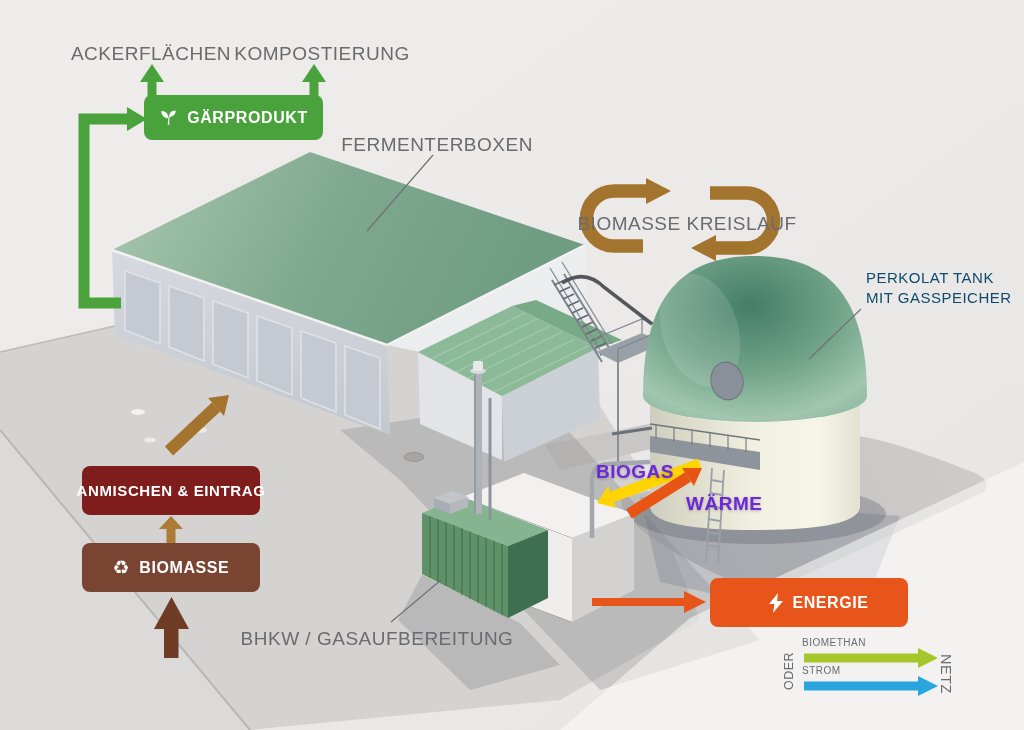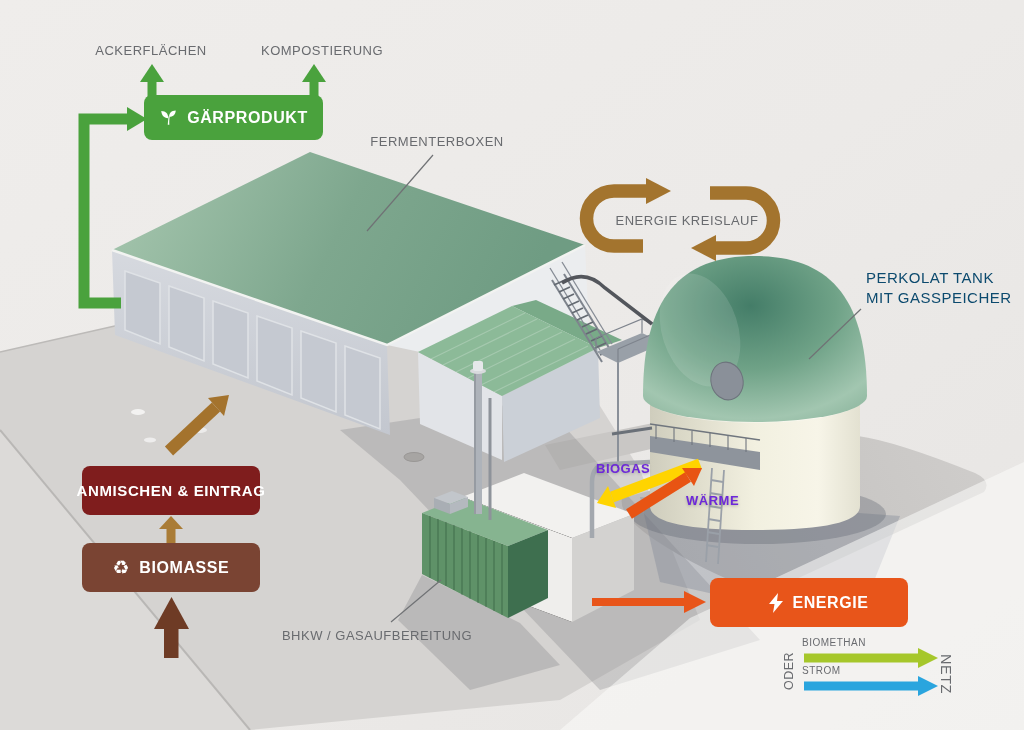--- a/index.html
+++ b/index.html
@@ -1,20 +1,20 @@
 <!DOCTYPE html>
 <html><head>
 <meta charset="utf-8">
 <style>
   html,body{margin:0;padding:0;background:#ecebe9;}
   .stage{position:relative;width:1024px;height:730px;overflow:hidden;
          font-family:"Liberation Sans","DejaVu Sans",sans-serif;}
   .stage svg.scene,.stage svg.anno{position:absolute;left:0;top:0;}
   svg.scene{z-index:0;} svg.anno{z-index:2;}
-  .lbl{position:absolute;z-index:3;font-size:13px;letter-spacing:.5px;
+  .lbl{position:absolute;z-index:3;font-size:19px;letter-spacing:.5px;
        color:#696b6f;white-space:nowrap;}
   .lbl.center{transform:translateX(-50%);}
   .lbl.white{color:#6d28d9;text-shadow:0 1px 3px rgba(60,60,60,.35);font-weight:bold;}
   .lbl.small{font-size:10px;}
   .lbl.rot-ccw{transform:translate(-50%,-50%) rotate(-90deg);font-size:12.5px;}
   .lbl.rot-cw{transform:translate(-50%,-50%) rotate(90deg);font-size:14.5px;}
   .tanklabel{position:absolute;z-index:3;font-size:15px;letter-spacing:.5px;
        color:#0c4a6e;line-height:20px;white-space:nowrap;}
   .node{position:absolute;z-index:3;display:flex;align-items:center;
         justify-content:center;gap:9px;color:#fff;border-radius:8px;
@@ -244,21 +244,21 @@
   </g>
   <g>
     <line x1="169" y1="451" x2="216" y2="407" stroke="#a4732d" stroke-width="12"></line>
     <polygon points="224,416 208,398 229,395" fill="#a4732d"></polygon>
   </g>
 </svg>
 
 <div class="lbl center" style="left:151px;top:43px">ACKERFLÄCHEN</div>
 <div class="lbl center" style="left:322px;top:43px">KOMPOSTIERUNG</div>
 <div class="lbl center" style="left:437px;top:134px">FERMENTERBOXEN</div>
-<div class="lbl center" style="left:687px;top:213px">ENERGIE KREISLAUF</div>
+<div class="lbl center" style="left:687px;top:213px">BIOMASSE KREISLAUF</div>
 <div class="tanklabel" style="left:866px;top:268px">
   <div>PERKOLAT TANK</div>
   <div>MIT GASSPEICHER</div>
 </div>
 <div class="lbl white" style="left:596px;top:461px">BIOGAS</div>
 <div class="lbl white" style="left:686px;top:493px">WÄRME</div>
 <div class="lbl center" style="left:377px;top:628px">BHKW / GASAUFBEREITUNG</div>
 <div class="lbl small" style="left:802px;top:637px">BIOMETHAN</div>
 <div class="lbl small" style="left:802px;top:665px">STROM</div>
 <div class="lbl rot-ccw" style="left:789px;top:671px">ODER</div>

